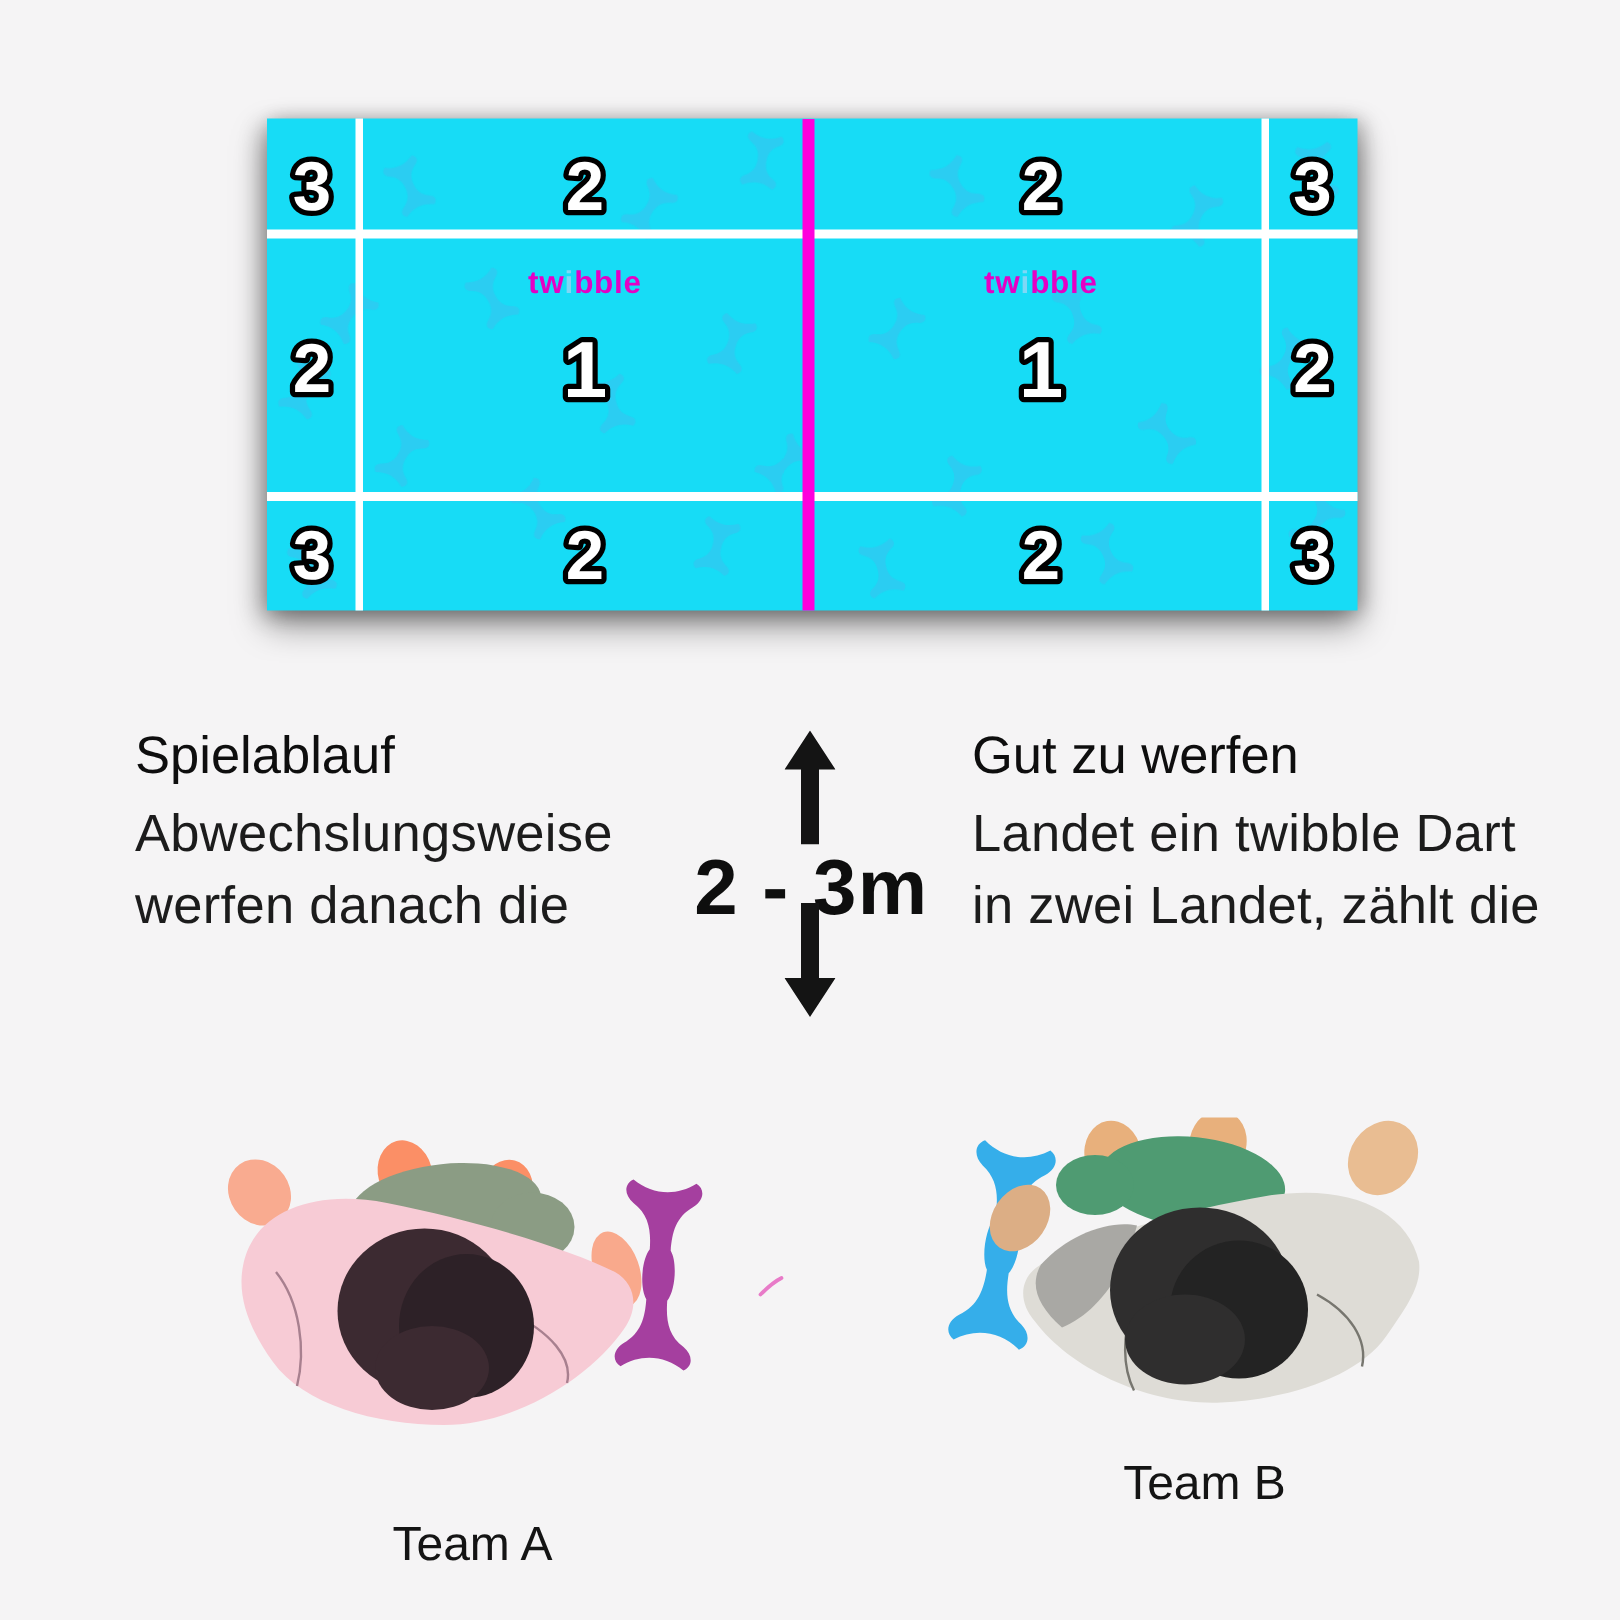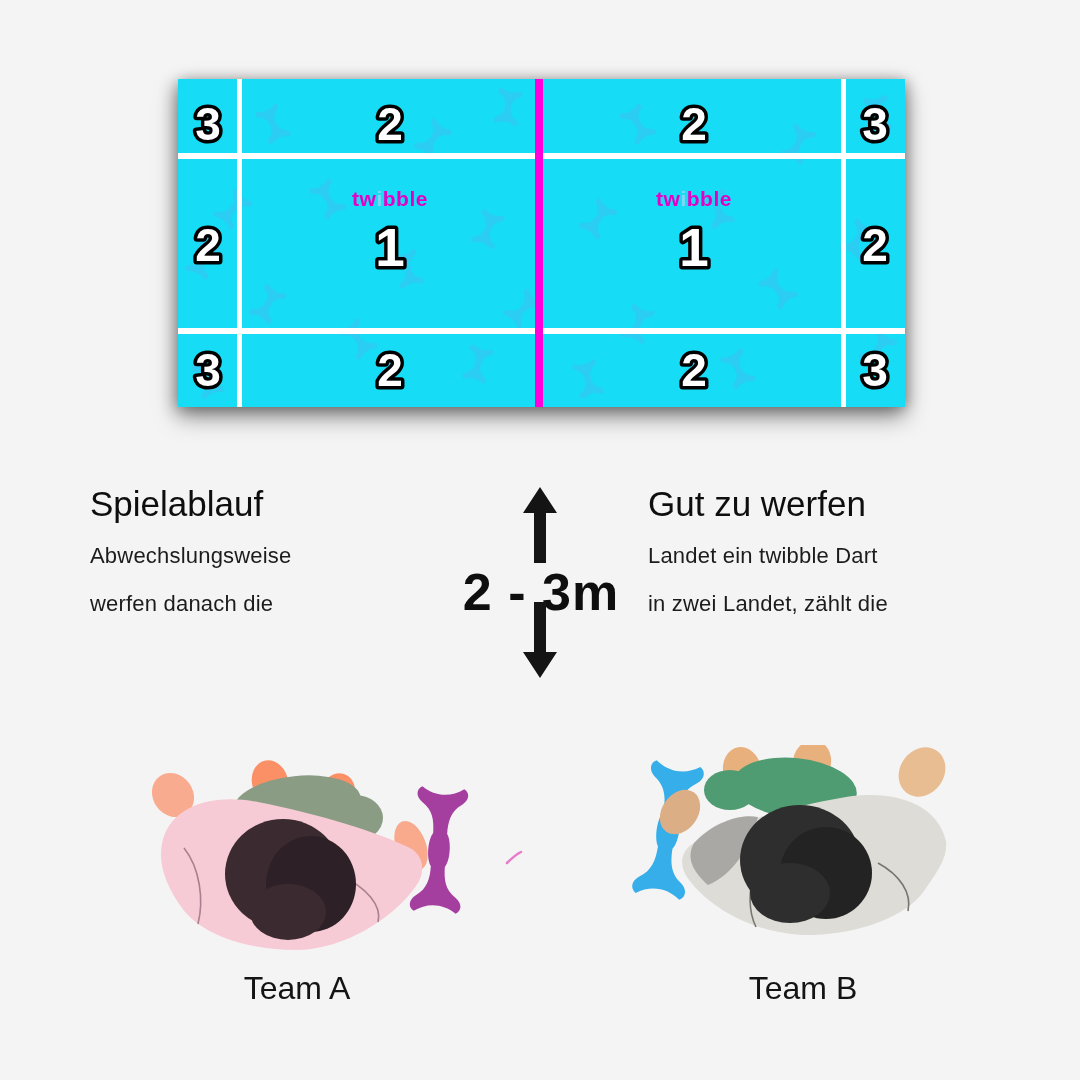--- a/index.html
+++ b/index.html
@@ -21,50 +21,50 @@
   .h2{left:0;top:249px;width:100%;height:6px;}
   .centerline{position:absolute;left:357px;top:0;width:8px;height:100%;background:#ff00dd;z-index:4;}
   .numbers{position:absolute;inset:0;z-index:3;}
   .znum{
     font-family:"Liberation Sans",sans-serif;font-weight:700;font-size:46px;
     paint-order:stroke;stroke:#000;stroke-width:7px;stroke-linejoin:round;fill:#fff;
   }
   .znum.big{font-size:53px;}
   .court-logo{
     position:absolute;z-index:3;transform:translate(-50%,-50%);
-    font-weight:700;font-size:21px;letter-spacing:.5px;color:#e500c5;white-space:nowrap;margin-top:10px;
+    font-weight:700;font-size:21px;letter-spacing:.5px;color:#e500c5;white-space:nowrap;
   }
   .court-logo .logo-i{color:#7fd7f6;}
   .logo-left{left:212px;top:110px;}
   .logo-right{left:516px;top:110px;}
   
   .panel{position:absolute;top:482px;}
   .panel-left{left:90px;}
   .panel-right{left:648px;}
   .panel-title{font-weight:400;font-size:35px;line-height:44px;color:#0e0e0e;}
-  .panel-line{font-size:22px;line-height:48px;letter-spacing:.2px;color:#1c1c1c;}
+  .panel-line{font-size:35px;line-height:48px;letter-spacing:.2px;color:#1c1c1c;}
   .panel-lines{margin-top:6px;}
   .arrow{position:absolute;left:523px;width:34px;height:76px;z-index:2;}
   .arrow svg{display:block;width:100%;height:100%;}
   .arrow-up{top:487px;}
   .arrow-down{top:602px;}
   .distance-label{
     position:absolute;left:541px;top:562px;transform:translateX(-50%);
     font-weight:700;font-size:52px;letter-spacing:1px;color:#0e0e0e;white-space:nowrap;
   }
   
   .team-svg{position:absolute;}
   .team-a{left:148px;top:752px;width:330px;height:215px;}
   .team-b{left:628px;top:745px;width:330px;height:200px;}
   .squiggle{position:absolute;left:505px;top:850px;width:18px;height:16px;}
   .team-label{
     position:absolute;top:970px;transform:translateX(-50%);
     font-size:32px;color:#141414;white-space:nowrap;
   }
-  .label-a{left:297px;}
+  .label-a{left:315px;margin-top:41px;}
   .label-b{left:803px;}
 </style>
 </head>
 <body>
 
 <div class="canvas">
 
   <div class="court">
 
     <svg class="pattern" viewBox="0 0 727 328" preserveAspectRatio="none">

